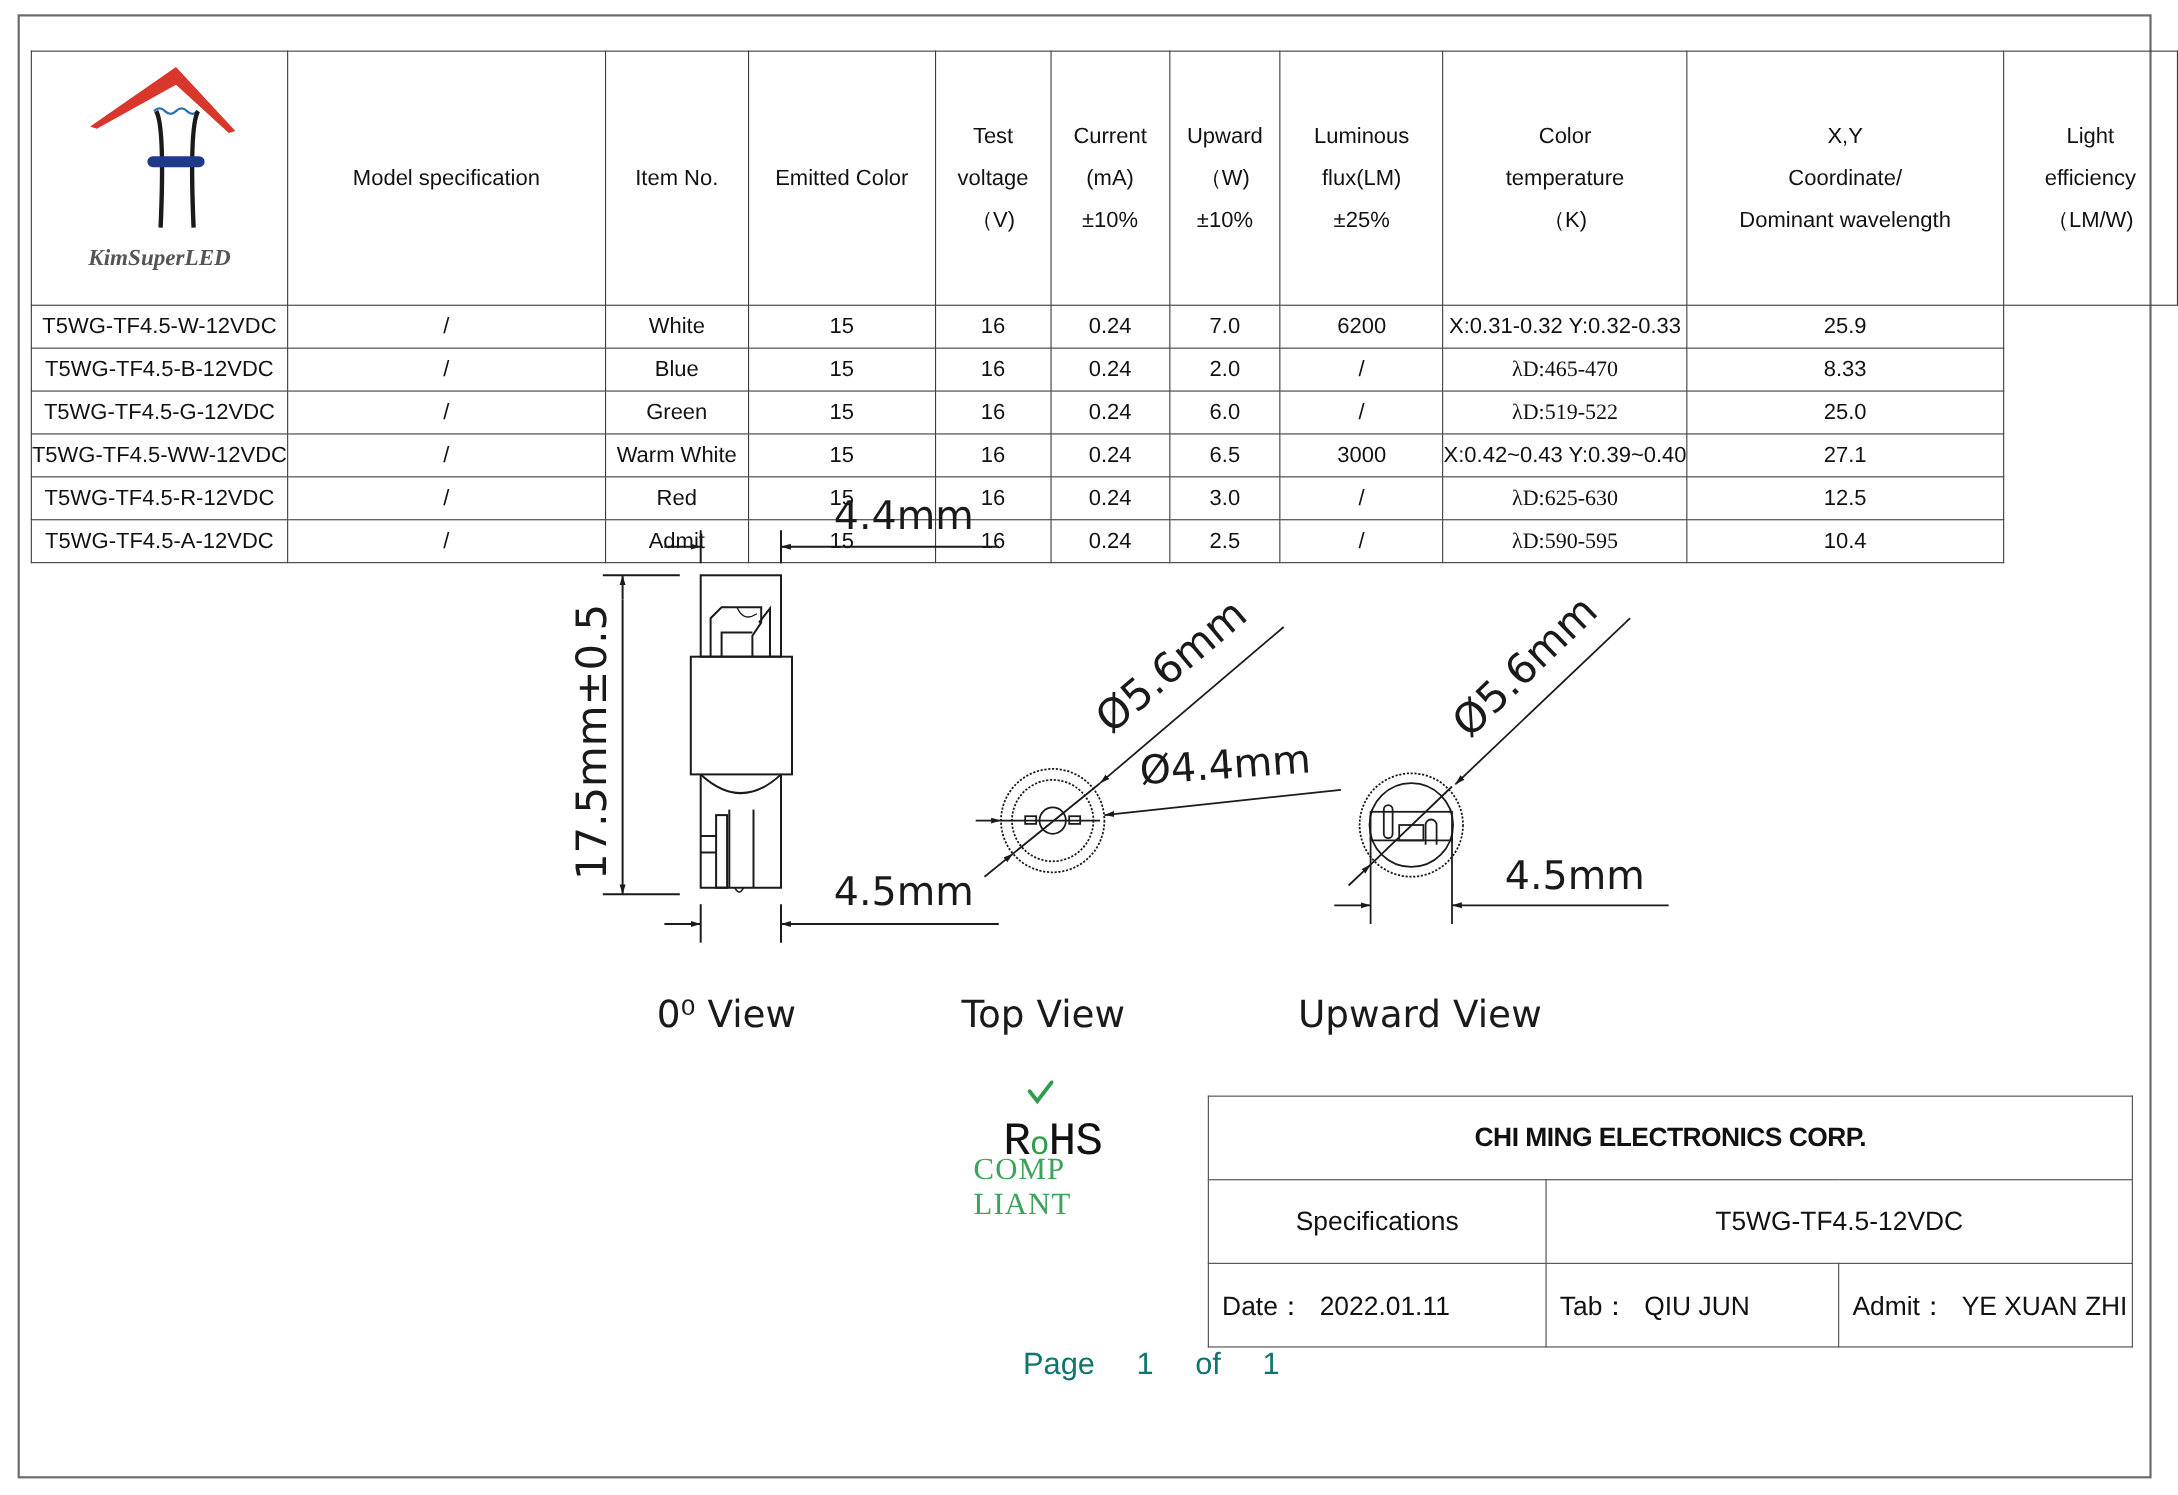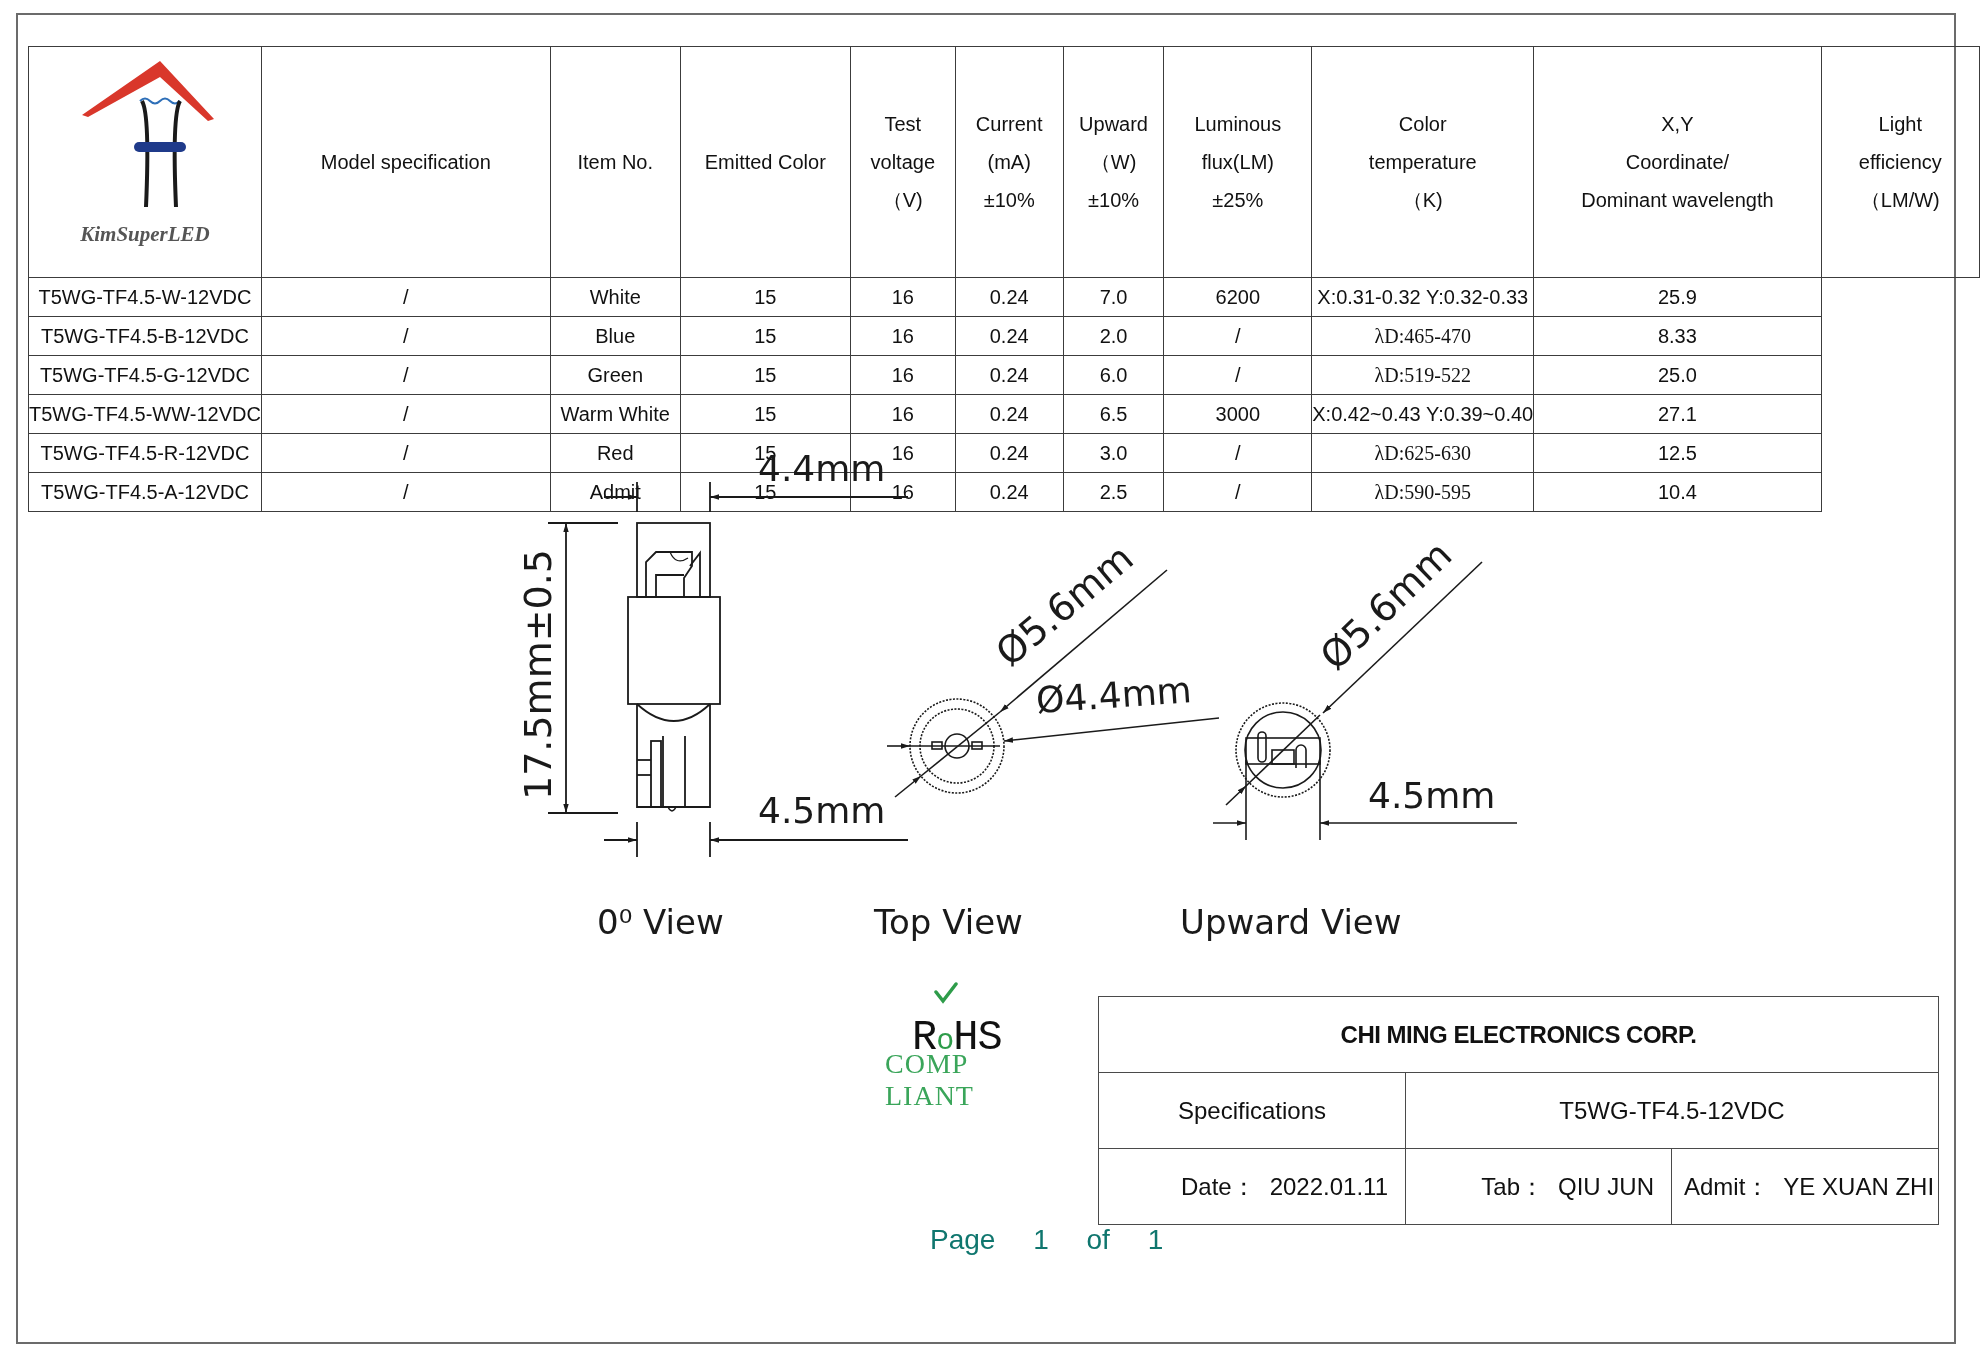--- a/index.html
+++ b/index.html
@@ -25,21 +25,21 @@
   .rohs-word .o { color: #2e9c4a; font-size: 30px; }
   .rohs-check { position: absolute; left: 54px; top: 4px; }
   .rohs-sub { position: absolute; left: 5px; top: 70px; font-family: "Liberation Serif", serif; font-size: 28px; color: #3aa55a; letter-spacing: 1px; }
 
   
   .title-block { position: absolute; left: 1098px; top: 996px; width: 840px; border-collapse: collapse; table-layout: fixed; }
   .title-block td { border: 1.6px solid #4a4a4a; padding: 17px; height: 41px; font-size: 24px; color: #111; white-space: nowrap; }
   .tb-company { text-align: center; font-weight: bold; color: #e0261c; font-size: 27px; letter-spacing: -0.5px; }
   .tb-center { text-align: center; }
   .tb-model { font-size: 20px; }
-  .tb-left { text-align: right; padding-left: 12px !important; }
+  .tb-left { text-align: left; padding-left: 12px !important; }
   .tb-label { margin-right: 14px; }
 
   .page-footer { position: absolute; left: 902px; top: 1224px; font-size: 28px; color: #0f766e; word-spacing: 0; margin-left: 28px; }
   .page-footer span { display: inline-block; }
   .pf-gap { margin-left: 30px; }
 </style>
 </head>
 <body>
 
 <div class="page-border"></div>

